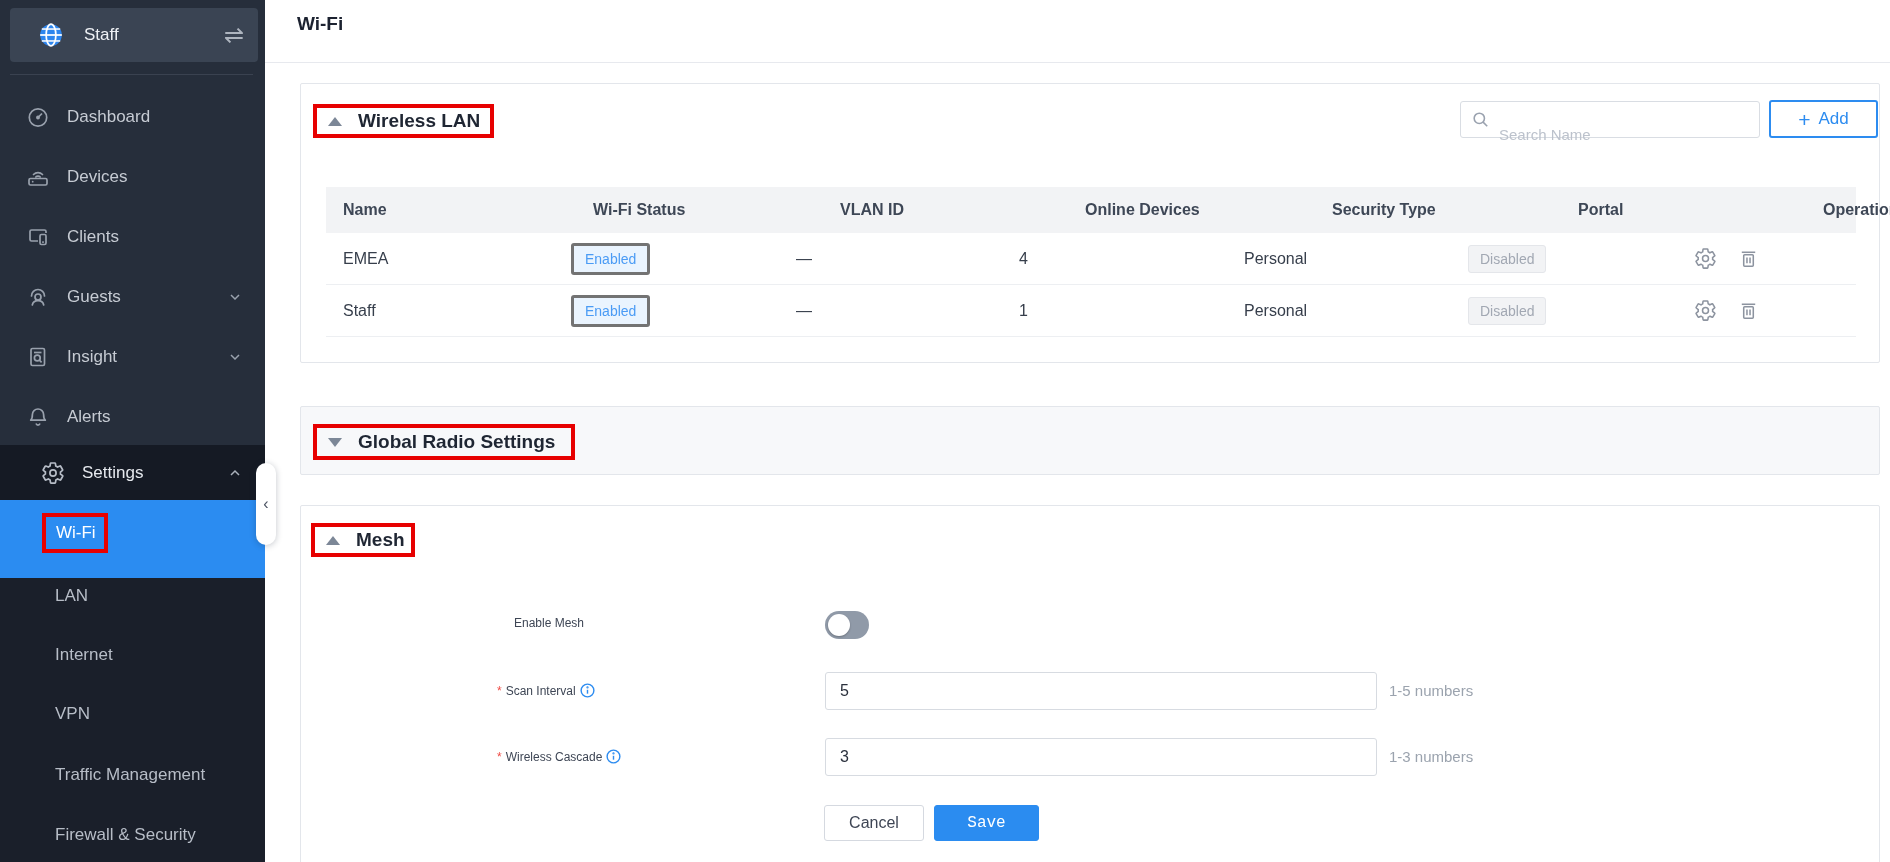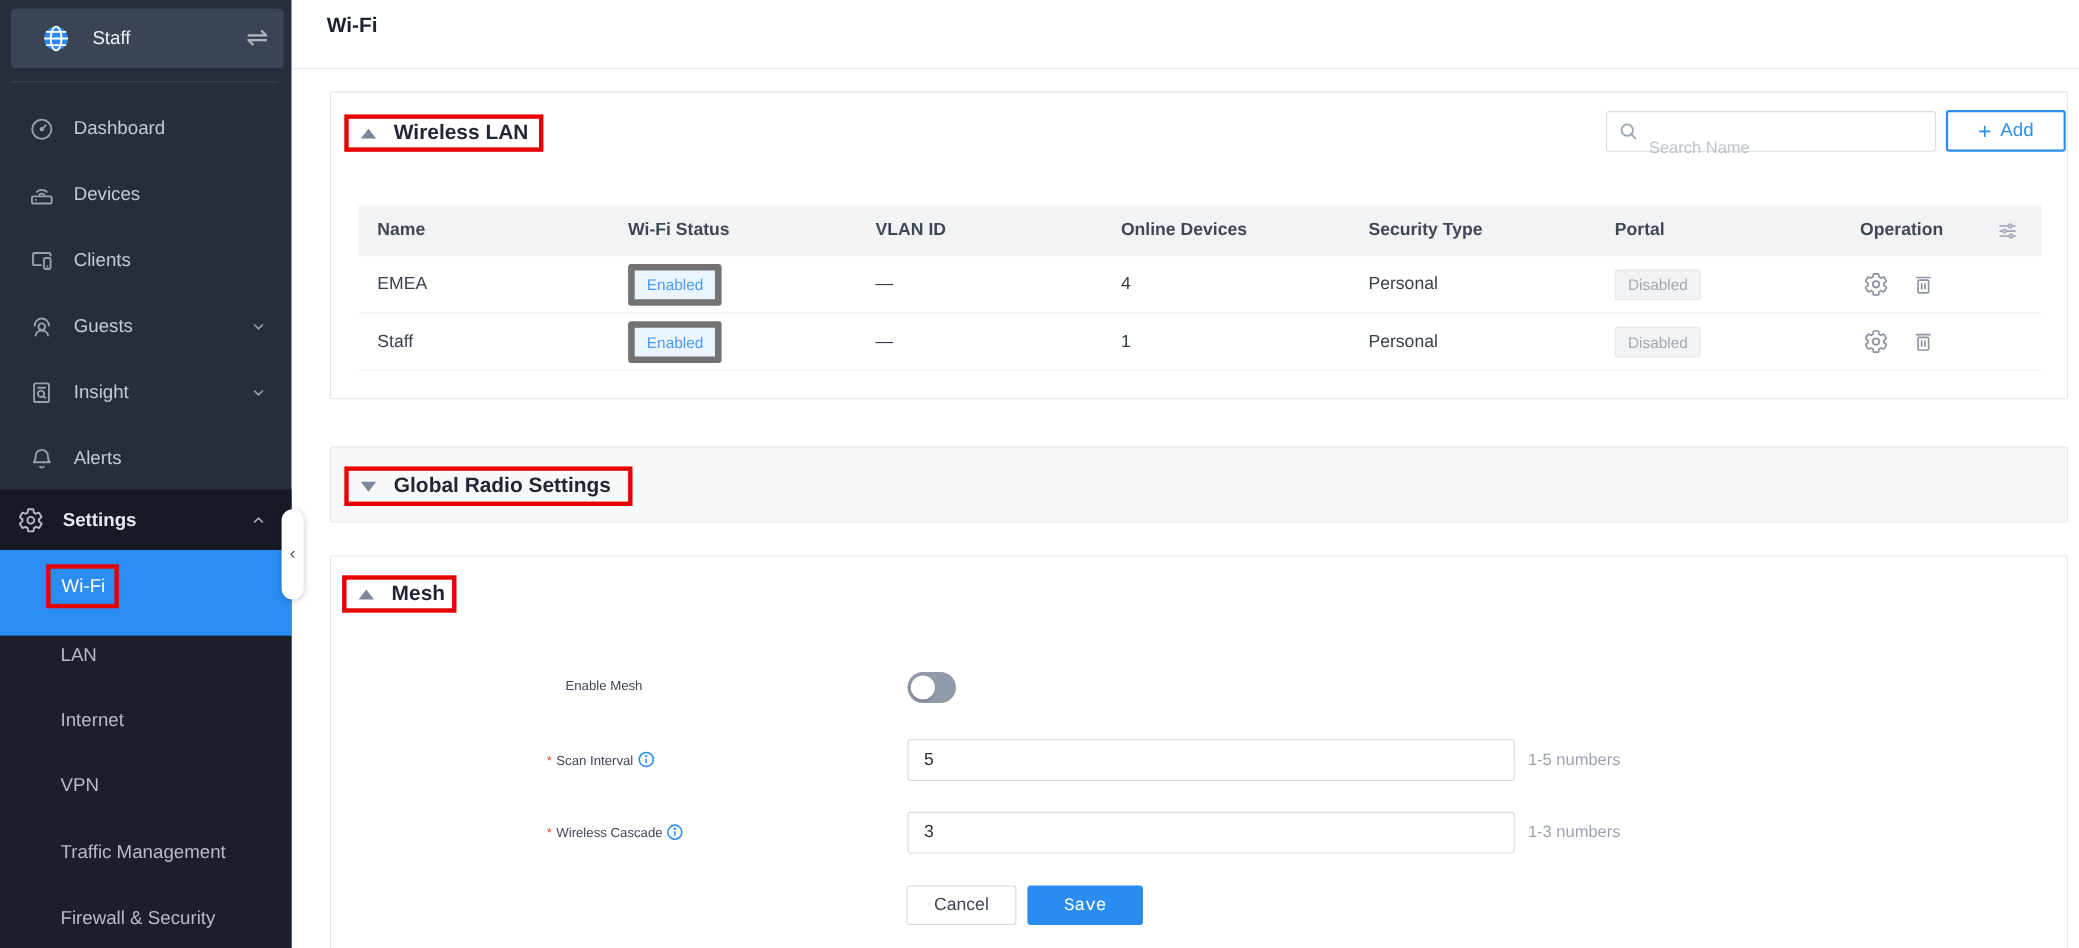--- a/index.html
+++ b/index.html
@@ -18,21 +18,21 @@
   .site-name { color:#eef1f5; font-size:17px; margin-left:20px; flex:1; }
   .swap-glyph { color:#aeb5bf; font-size:24px; line-height:1; }
   .side-divider { position:absolute; left:10px; right:12px; top:74px; height:1px; background:#3a4250; }
 
   .nav { position:absolute; left:0; top:87px; width:265px; }
   .nav-item { height:60px; display:flex; align-items:center; padding-left:26px; color:#c6cbd3; font-size:17px; cursor:pointer; position:relative; }
   .nav-item .nico { width:24px; height:24px; margin-right:17px; color:#99a1ad; }
   .nav-item .chev { position:absolute; right:22px; color:#9aa2ae; }
 
   .settings-row { position:absolute; left:0; top:445px; width:265px; height:55px; background:#151a24;
-                  display:flex; align-items:center; padding-left:16px; color:#e6e9ee; font-size:17px; cursor:pointer;font-weight:bold; }
+                  display:flex; align-items:center; padding-left:41px; color:#e6e9ee; font-size:17px; cursor:pointer; }
   .settings-row .nico { width:24px; height:24px; margin-right:17px; color:#b7bdc7; }
   .settings-row .chev { position:absolute; right:22px; color:#aab1bb; }
 
   .wifi-row { position:absolute; left:0; top:500px; width:265px; height:78px; background:#2b8cf1; cursor:pointer; }
   .submenu { position:absolute; left:0; top:578px; width:265px; height:284px; background:#1a1f2a; }
   .sub-item { position:absolute; left:55px; height:26px; line-height:26px; color:#b7bdc7; font-size:17px; cursor:pointer; white-space:nowrap; }
 
   .collapse-handle { position:absolute; left:256px; top:463px; width:20px; height:82px; background:#ffffff;
                      border-radius:10px; box-shadow:0 1px 6px rgba(20,30,50,.25); z-index:5;
                      display:flex; align-items:center; justify-content:center; color:#4d5463; font-size:16px; cursor:pointer; }
@@ -60,26 +60,26 @@
                 display:flex; align-items:center; padding:0 10px; background:#fff; }
   .search-box input { border:none; outline:none; flex:1; font-size:15px; color:#3a414d; font-family:inherit; margin-left:9px; background:transparent;margin-top:30px; }
   .search-box input::placeholder { color:#bcc2cc; }
   .add-btn { position:absolute; left:1468px; top:16px; width:109px; height:38px; border:2px solid #2d8cf0; border-radius:3px; background:#fff;
              color:#2d8cf0; font-size:17px; display:flex; align-items:center; justify-content:center; gap:8px; cursor:pointer; font-family:inherit; }
   .add-plus { font-size:21px; line-height:1; font-weight:400; }
 
   
   .table { position:absolute; left:25px; top:103px; width:1530px; }
   .trow { display:grid; grid-template-columns:245px 225px 223px 225px 224px 223px 1fr; align-items:center; }
-  .thead { height:46px; background:#f2f3f5; color:#3e4756; font-weight:700; font-size:16px; }
+  .thead { height:46px; background:#f2f3f5; color:#3e4756; font-weight:700; font-size:16px;gap:22px; }
   .tbody-row { height:52px; border-bottom:1px solid #edeff2; font-size:16px; color:#363e4b; }
   .cell-first { padding-left:17px; }
   .op-head { display:flex; align-items:center; justify-content:space-between; padding-right:20px; }
   .badge { display:inline-block; font-size:14px; padding:5px 11px; border-radius:3px; }
-  .badge-enabled { background:#eaf4fe; border:6px solid #737373; color:#4a9bf5; }
+  .badge-enabled { background:#eaf4fe; border:3px solid #737373; color:#4a9bf5; }
   .badge-disabled { background:#f2f3f5; border:1px solid #e4e6ea; color:#a2a8b3; }
   .op-cell { display:flex; align-items:center; gap:20px; padding-left:3px; }
   .op-icon { color:#8c939f; cursor:pointer; }
 
   
   .f-label { position:absolute; left:196px; font-size:12px; color:#3e4655; display:flex; align-items:center; white-space:nowrap; }
   .req { color:#ef4b45; margin-right:4px; }
   .info-ico { margin-left:3px; color:#2d8cf0; }
   .toggle { position:absolute; left:524px; top:105px; width:44px; height:28px; border-radius:14px; background:#909aa8; cursor:pointer; }
   .toggle .knob { position:absolute; left:3px; top:3px; width:22px; height:22px; border-radius:50%; background:#fff; box-shadow:0 1px 2px rgba(0,0,0,.25); }

